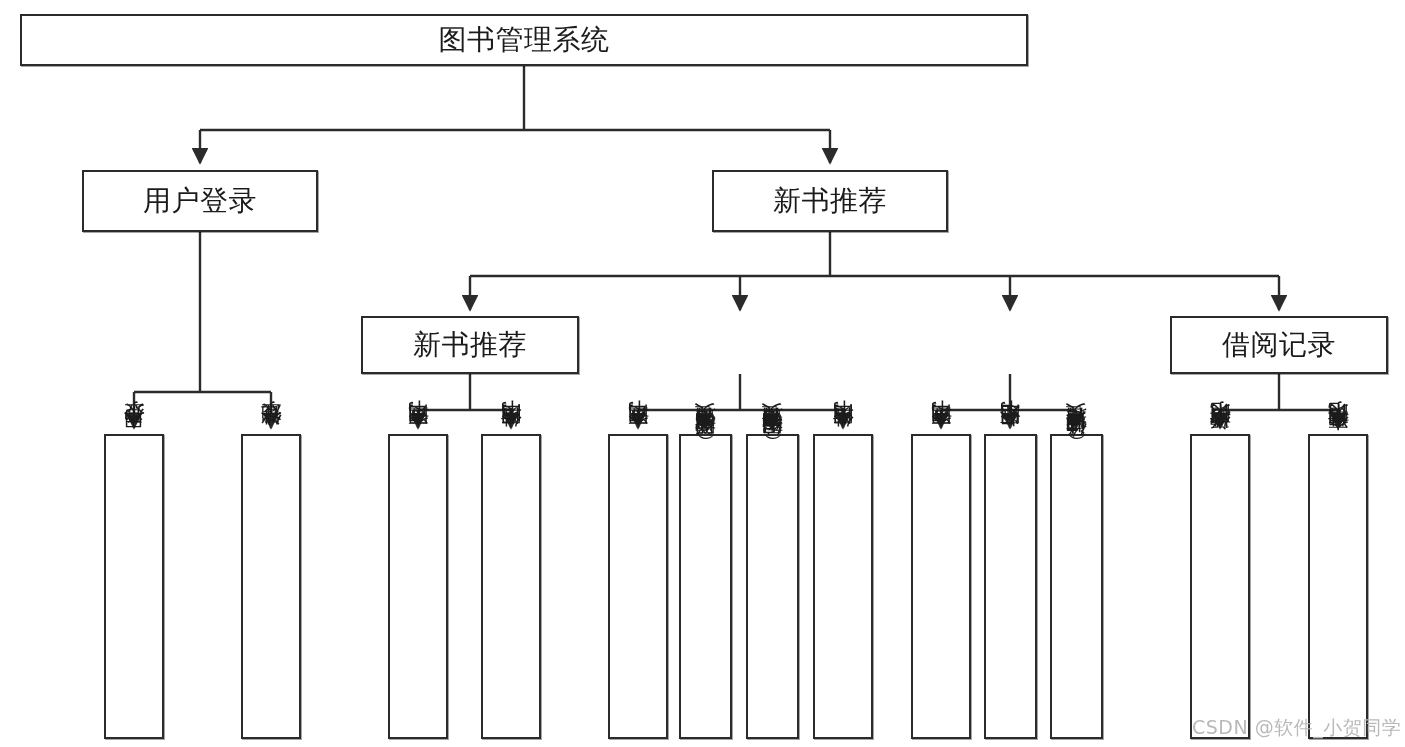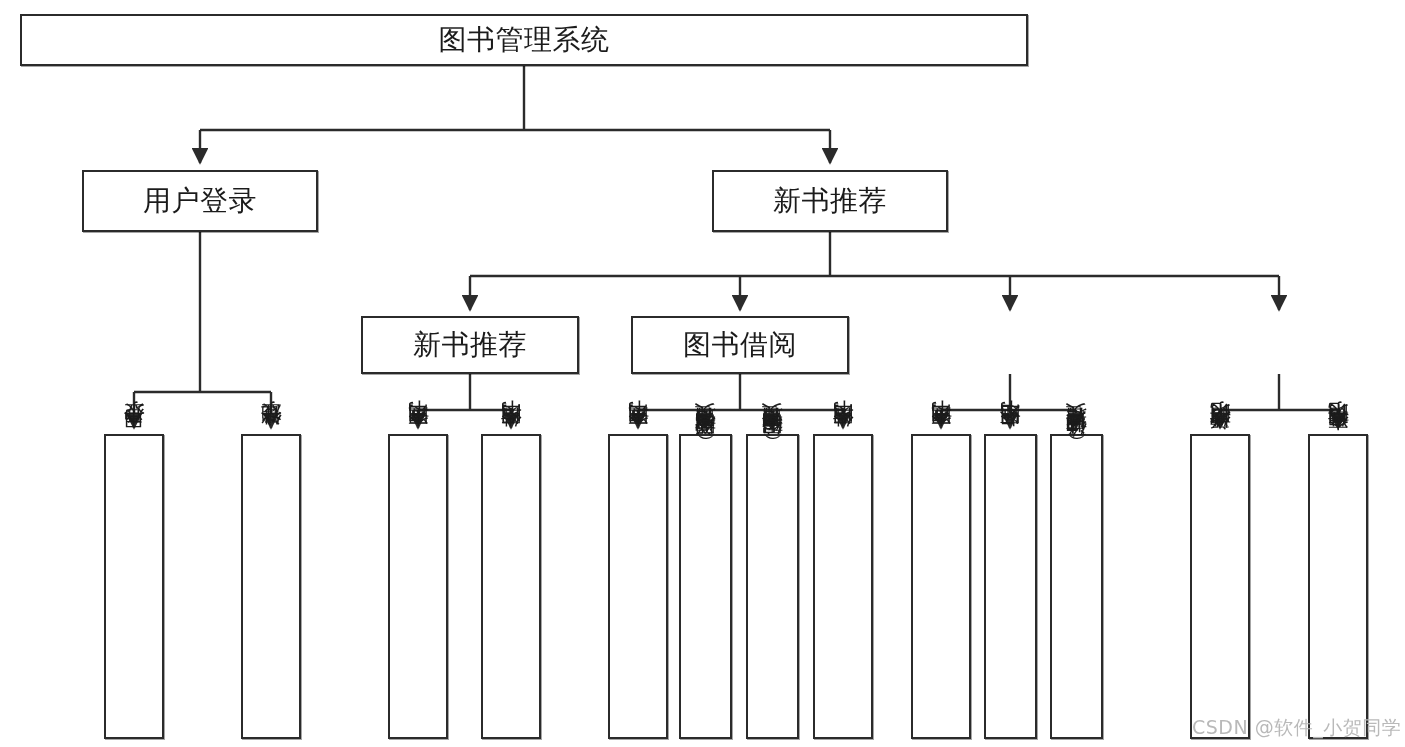--- a/index.html
+++ b/index.html
@@ -127,22 +127,22 @@
   <div class="node" id="n-l2-0" style="left: 82px; top: 170px; width: 236px; height: 62px;">
     <span class="label">用户登录</span>
   </div>
   <div class="node" id="n-l2-1" style="left: 712px; top: 170px; width: 236px; height: 62px;">
     <span class="label">新书推荐</span>
   </div>
 
   <div class="node" id="n-l3-0" style="left: 361px; top: 316px; width: 218px; height: 58px; justify-content: center;">
     <span class="label">新书推荐</span>
   </div>
-  <div class="node" id="n-l3-1" style="left: 631px; top: 316px; width: 218px; height: 58px;">
-    <span class="label">图书借阅</span>
+  <div class="node" id="n-l3-3" style="left: 1170px; top: 316px; width: 218px; height: 58px;">
+    <span class="label">借阅记录</span>
   </div>
 
   <div class="node vertical" id="n-leaf-0" style="left: 104px; top: 434px; width: 60px; height: 305px;">
     <span class="label">用户登录</span>
   </div>
   <div class="node vertical" id="n-leaf-1" style="left: 241px; top: 434px; width: 60px; height: 305px;">
     <span class="label">注销登录</span>
   </div>
   <div class="node vertical" id="n-leaf-2" style="left: 388px; top: 434px; width: 60px; height: 305px;">
     <span class="label">查询图书</span>

